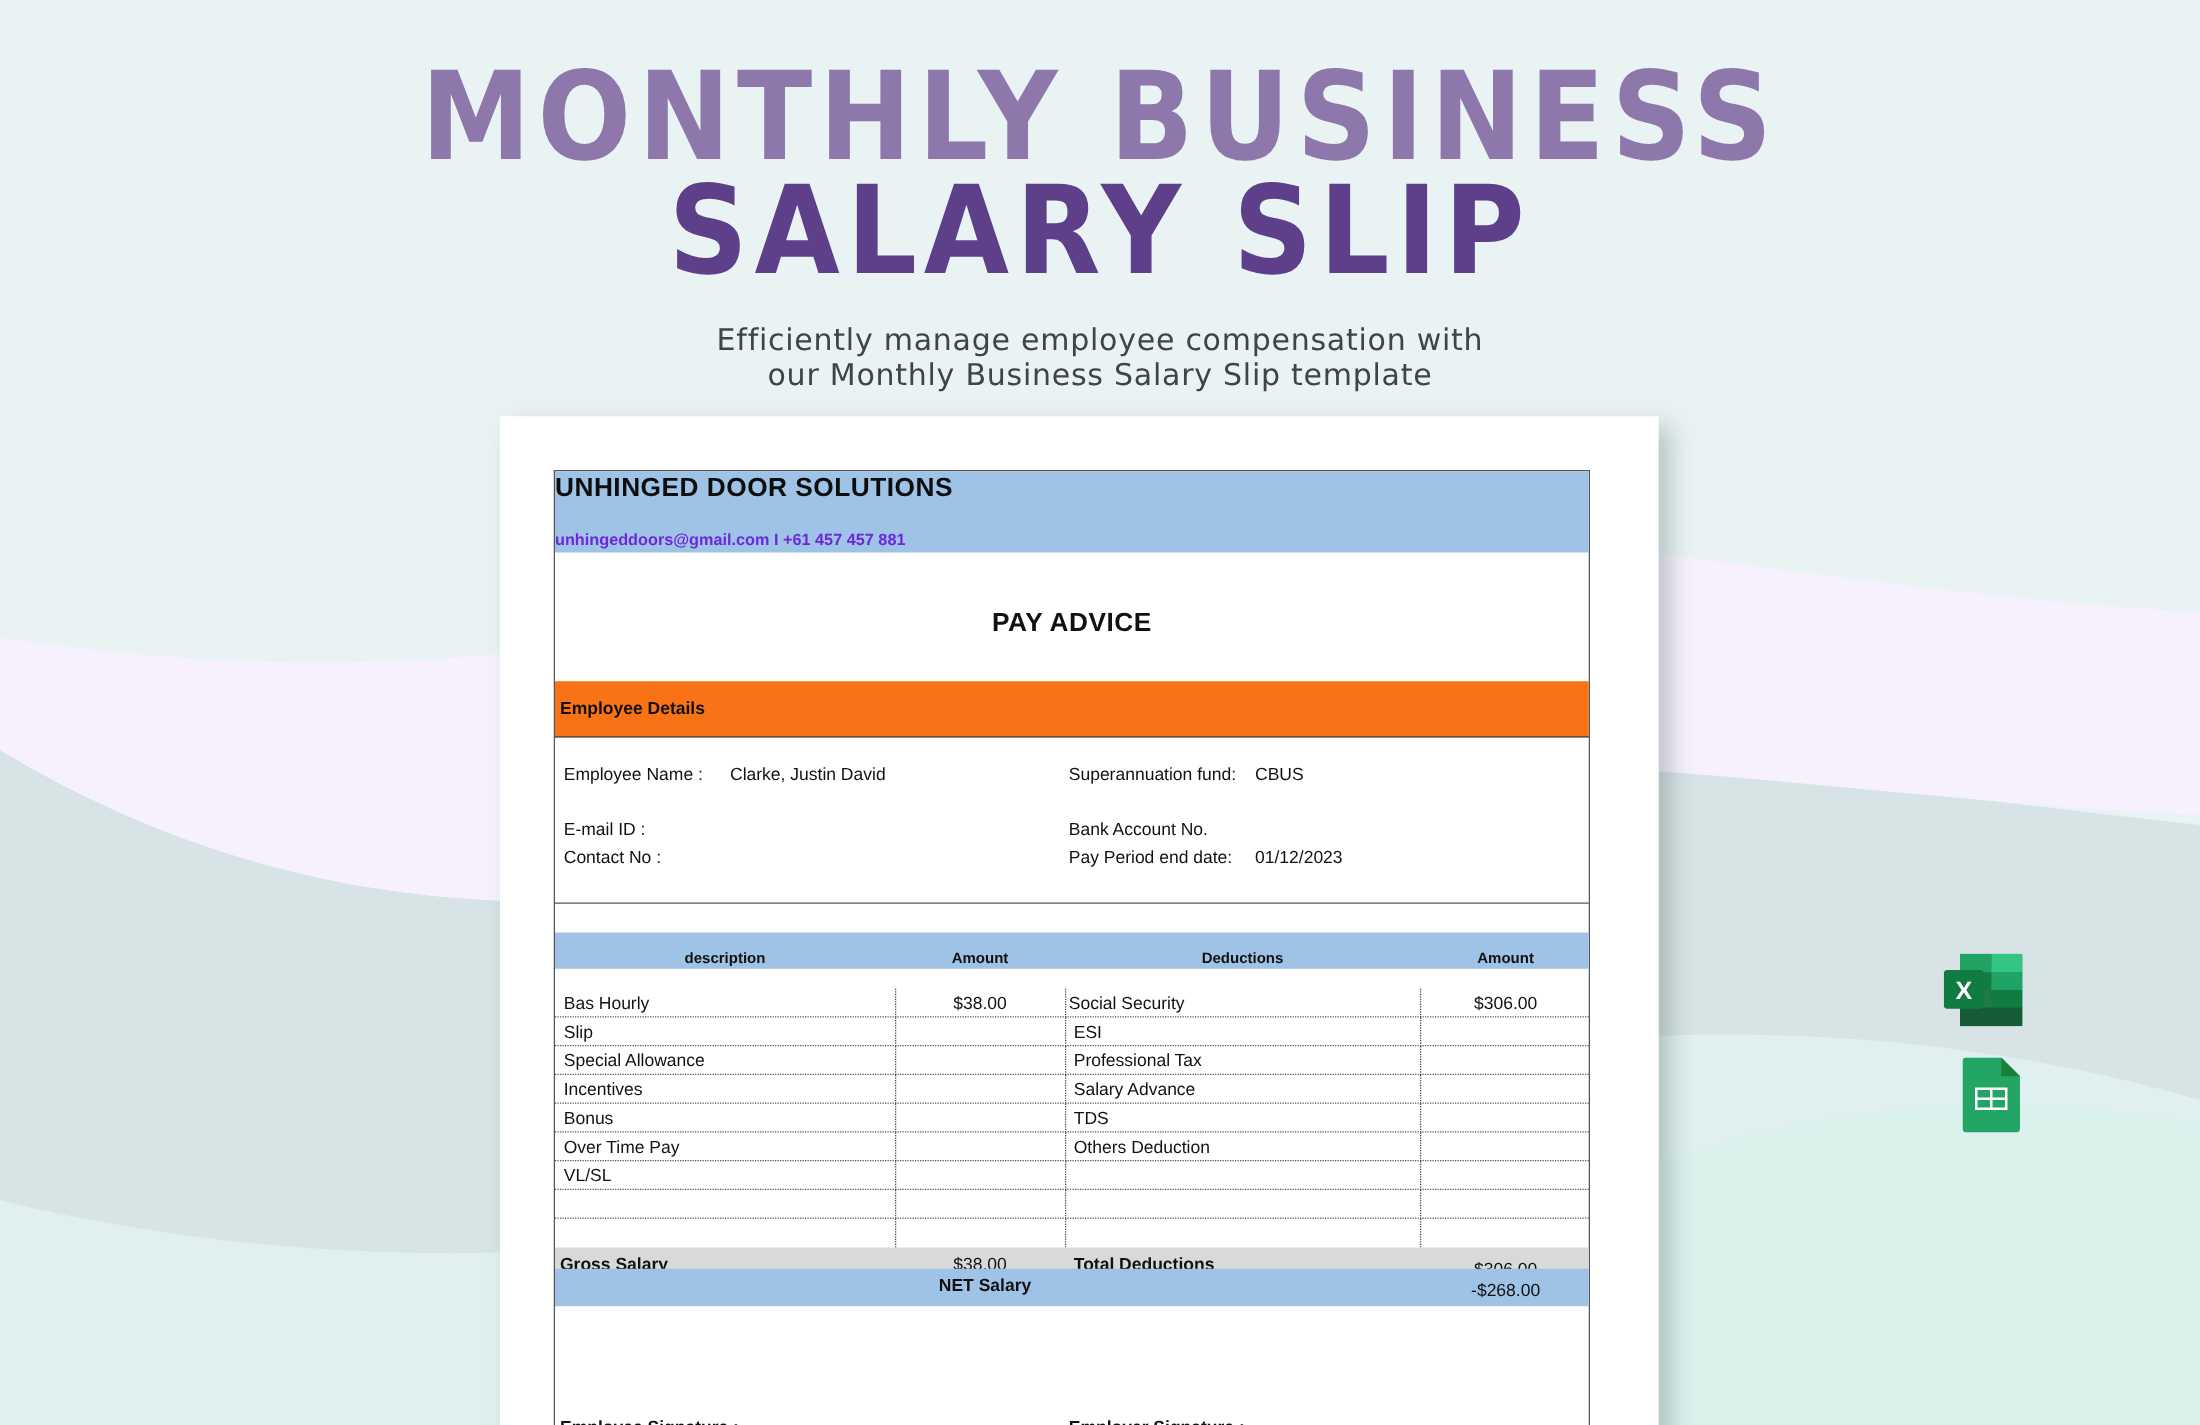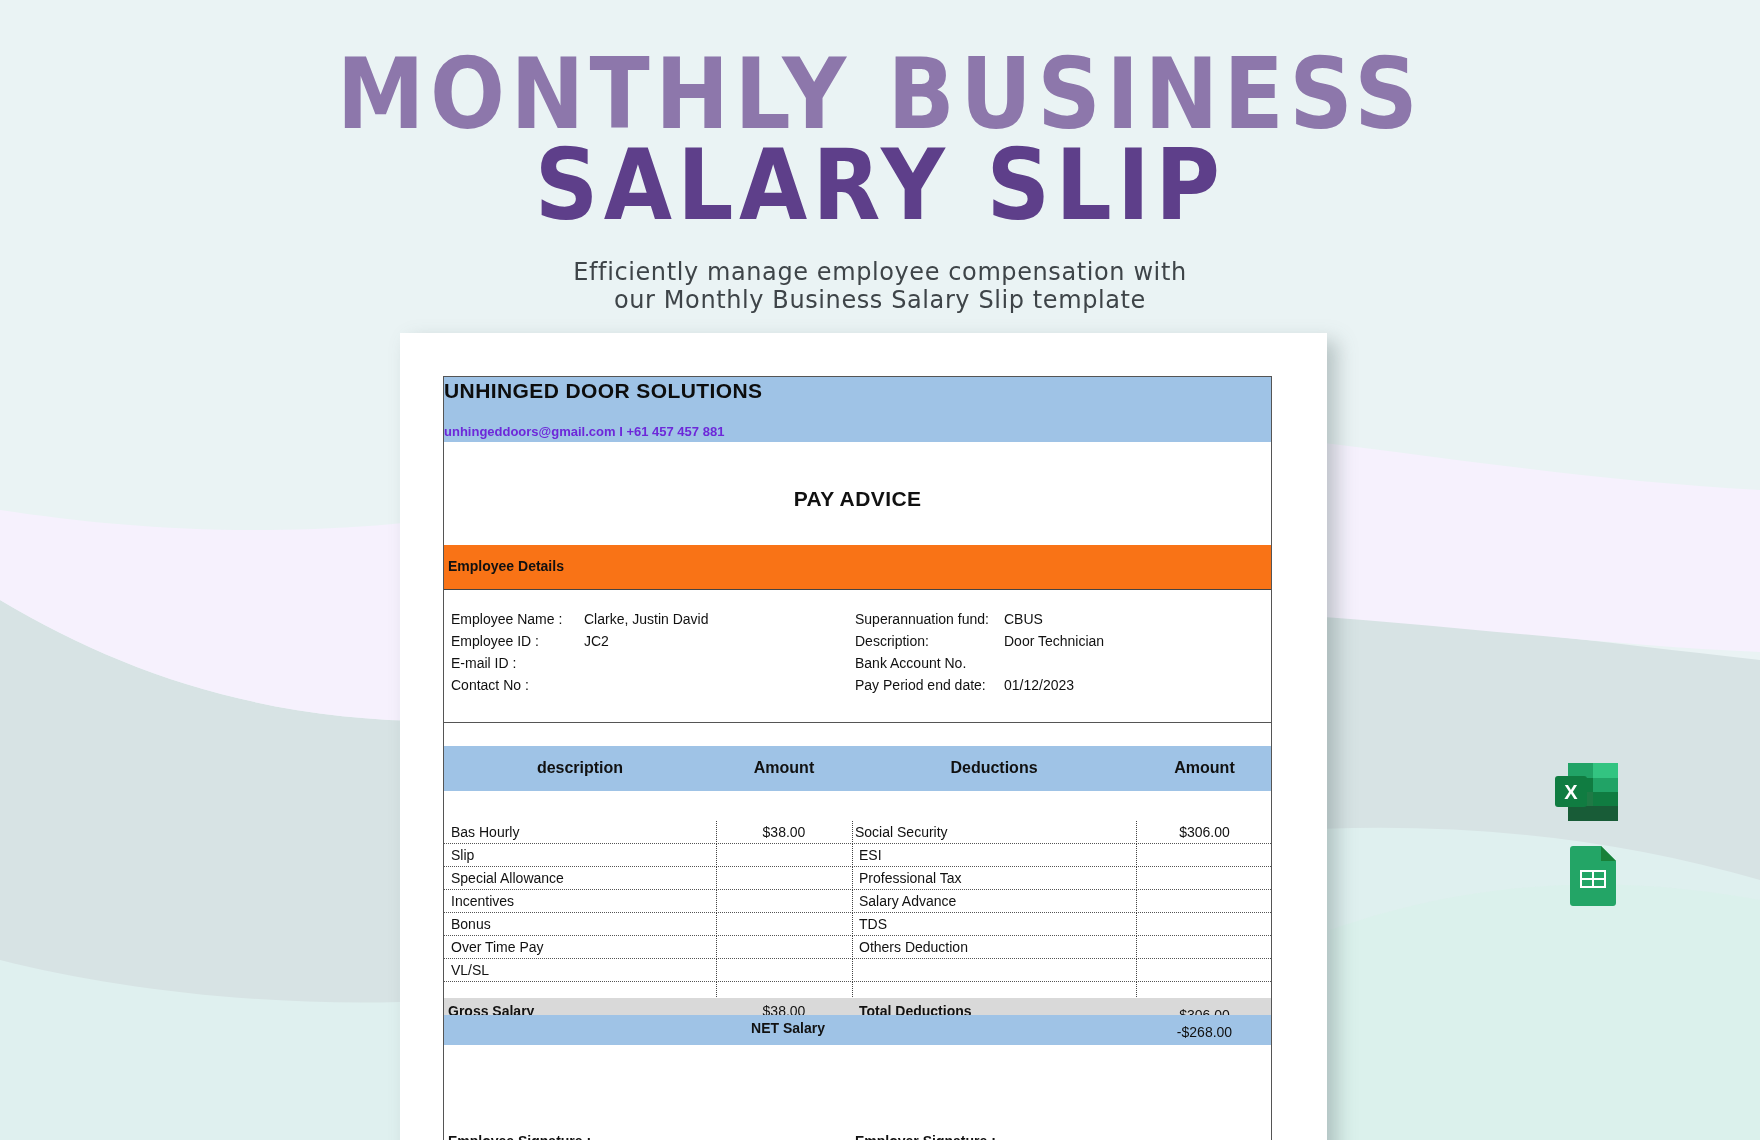--- a/index.html
+++ b/index.html
@@ -30,28 +30,28 @@
   .emp-band-label { position: absolute; left: 4px; top: 13px; font-size: 14px; font-weight: bold; }
 
   .emp-details { position: absolute; top: 213px; left: 0; width: 100%; height: 133px; border-bottom: 1.5px solid #555; font-size: 14px; }
   .emp-row { position: absolute; left: 0; width: 100%; height: 22px; }
   .emp-label-l { position: absolute; left: 7px; }
   .emp-val-l { position: absolute; left: 140px; }
   .emp-label-r { position: absolute; left: 411px; }
   .emp-val-r { position: absolute; left: 560px; }
 
   .pay-table { position: absolute; top: 369px; left: 0; width: 100%; }
-  .pt-head { position: absolute; top: 0; left: 0; width: 100%; height: 45px; background: #9fc3e6; font-size: 16px; font-weight: bold; }
+  .pt-head { position: absolute; top: 0; left: 0; width: 100%; height: 29px; background: #9fc3e6; font-size: 12px; font-weight: bold; }
   .pt-head span { position: absolute; top: 13px; text-align: center; }
   .col1 { left: 0; width: 272px; }
   .col2 { left: 272px; width: 136px; }
   .col3 { left: 408px; width: 284px; }
   .col4 { left: 692px; width: 137px; }
 
-  .pt-row { position: absolute; left: 0; width: 100%; height: 23px; border-bottom: 1px dotted #555; font-size: 14px; margin-top: 30px; }
+  .pt-row { position: absolute; left: 0; width: 100%; height: 23px; border-bottom: 1px dotted #555; font-size: 14px; }
   .pt-row .c { position: absolute; top: 3px; height: 23px; }
   .pt-row .vline { position: absolute; top: 0; height: 23px; border-left: 1px dotted #444; }
 
   .gross-row { position: absolute; top: 252px; left: 0; width: 100%; height: 29px; background: #d9d9d9; font-size: 14px; }
   .net-row { position: absolute; top: 269px; left: 0; width: 100%; height: 30px; background: #9fc3e6; font-size: 14px; }
 
   .sig { position: absolute; top: 756px; font-size: 14px; font-weight: bold; }
 
   .file-icon { position: absolute; z-index: 1; }
 </style>
@@ -89,26 +89,20 @@
   <div class="emp-band">
     <span class="emp-band-label">Employee Details</span>
   </div>
 
   <div class="emp-details">
     <div class="emp-row" style="top:21px">
       <span class="emp-label-l">Employee Name :</span>
       <span class="emp-val-l">Clarke, Justin David</span>
       <span class="emp-label-r">Superannuation fund:</span>
       <span class="emp-val-r" style="left:560px">CBUS</span>
-    </div>
-    <div class="emp-row" style="top:43px">
-      <span class="emp-label-l">Employee ID :</span>
-      <span class="emp-val-l">JC2</span>
-      <span class="emp-label-r">Description:</span>
-      <span class="emp-val-r">Door Technician</span>
     </div>
     <div class="emp-row" style="top:65px">
       <span class="emp-label-l">E-mail ID  :</span>
       <span class="emp-val-l"></span>
       <span class="emp-label-r">Bank Account No.</span>
       <span class="emp-val-r"></span>
     </div>
     <div class="emp-row" style="top:87px">
       <span class="emp-label-l">Contact No :</span>
       <span class="emp-val-l"></span>

